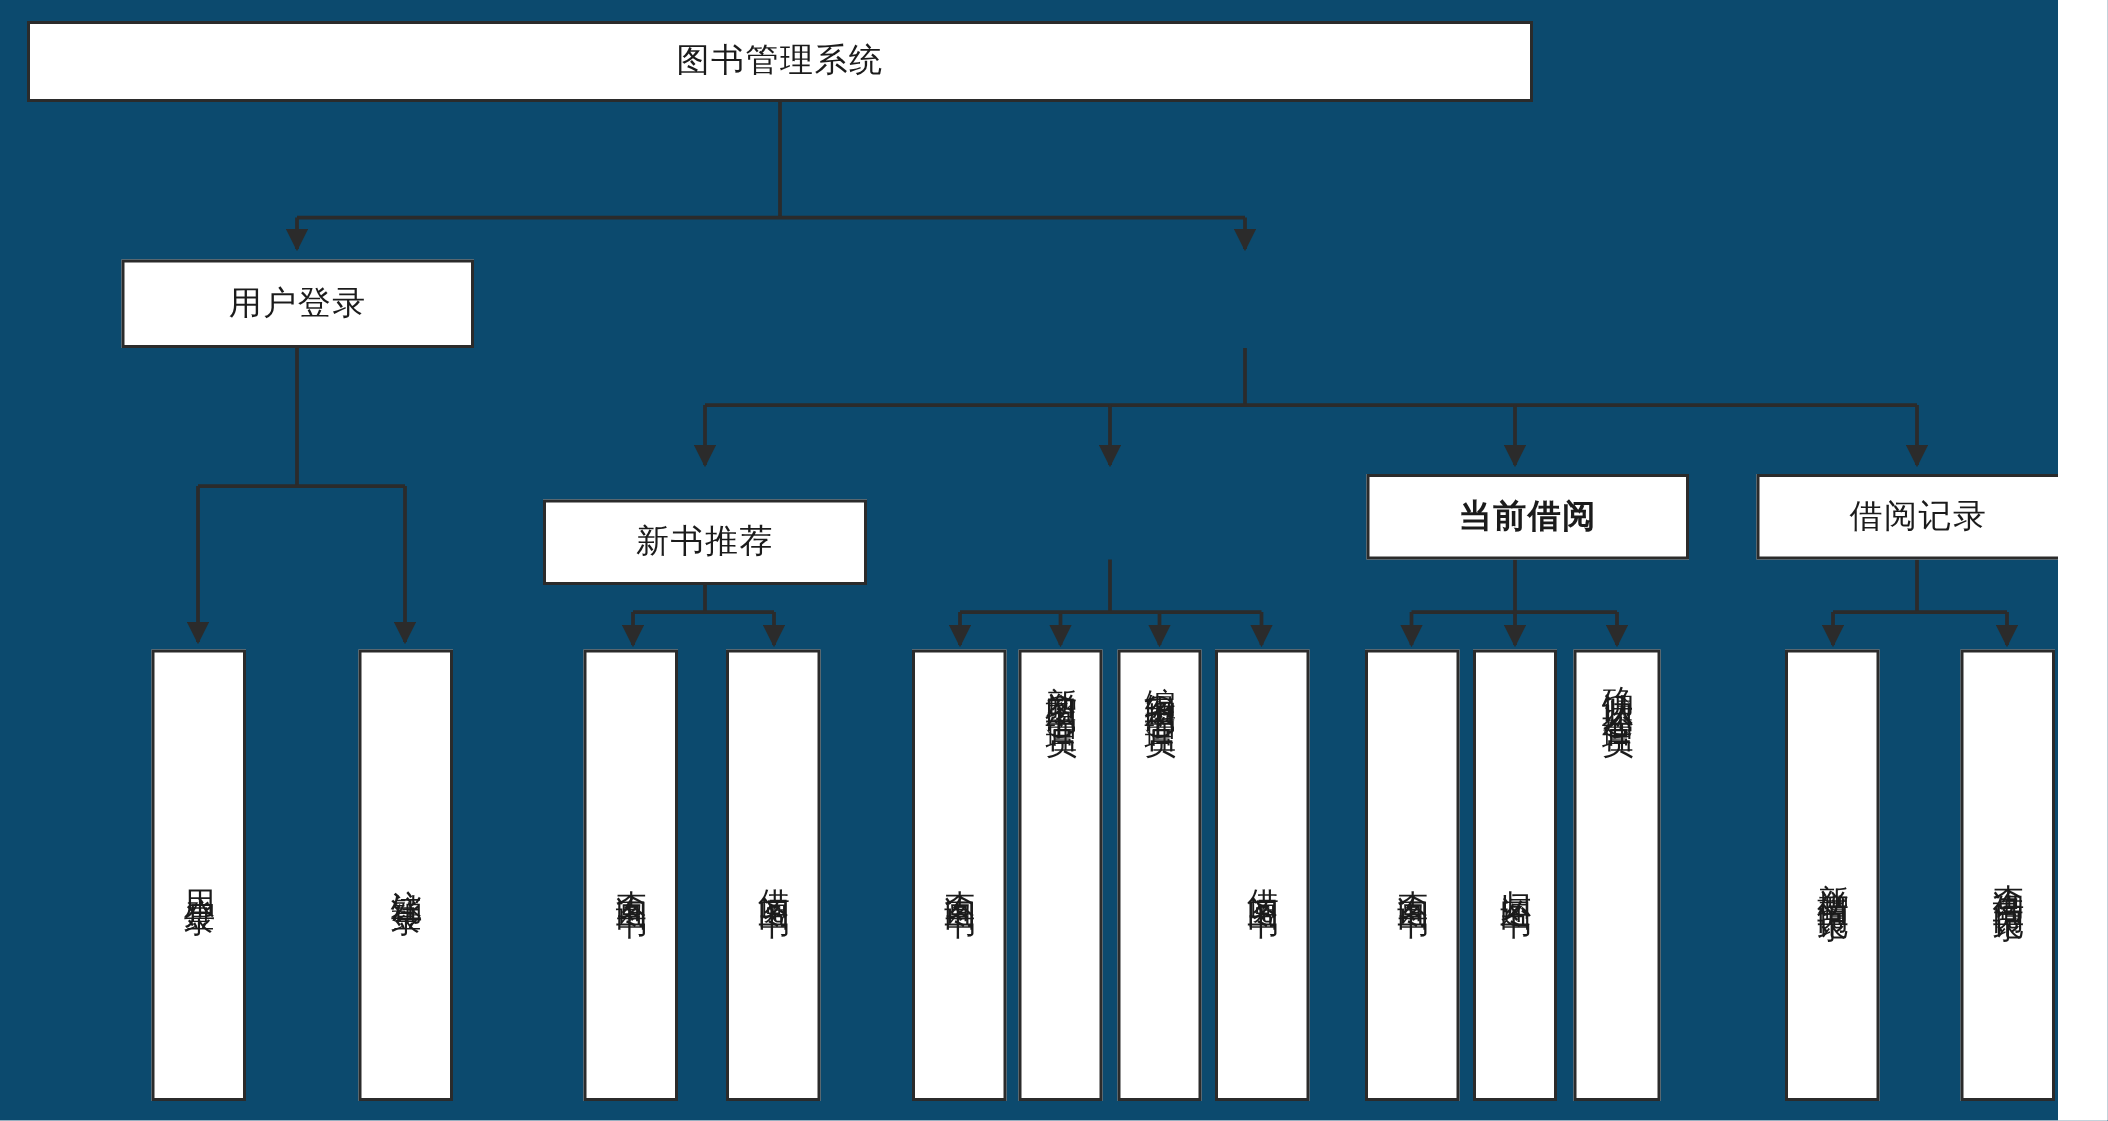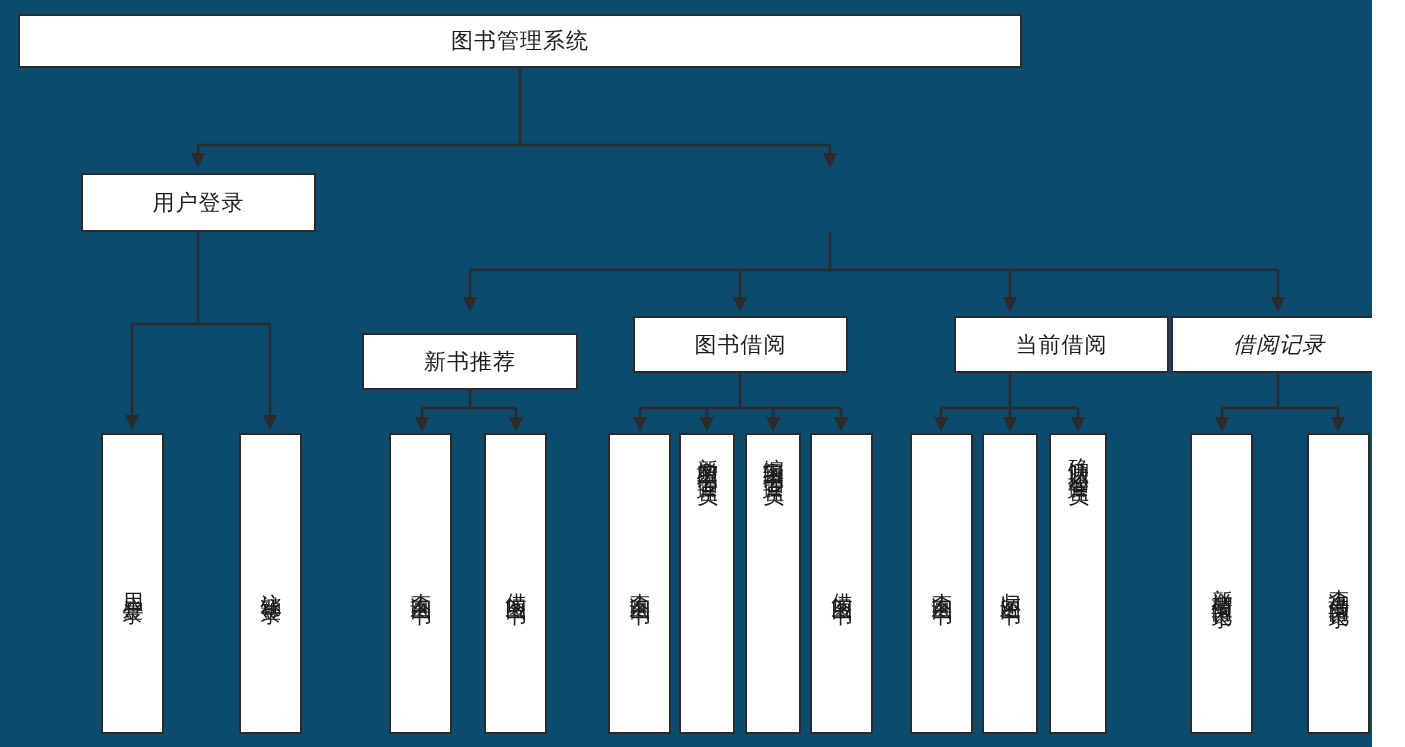--- a/index.html
+++ b/index.html
@@ -141,29 +141,26 @@
 
   <div class="node" style="left:81px; top:173px; width:235px; height:59px;">
     <span class="node-label">用户登录</span>
   </div>
 
 
   <div class="node" style="left:362px; top:333px; width:216px; height:57px;">
     <span class="node-label">新书推荐</span>
   </div>
 
-  <div class="node" style="left:633px; top:316px; width:215px; height:57px;">
-    <span class="node-label">图书借阅</span>
-  </div>
-
-  <div class="node" style="left:954px; top:316px; width:215px; height:57px;">
+
+  <div class="node" style="left:911px; top:316px; width:215px; height:57px;font-weight:bold;">
     <span class="node-label">当前借阅</span>
   </div>
 
-  <div class="node" style="left:1171px; top:316px; width:216px; height:57px;font-style:italic;">
+  <div class="node" style="left:1171px; top:316px; width:216px; height:57px;">
     <span class="node-label">借阅记录</span>
   </div>
 
   <div class="node leaf mid" style="left:101px; top:433px; width:63px; height:301px;">
     <span class="node-label">用户登录</span>
   </div>
 
   <div class="node leaf mid" style="left:239px; top:433px; width:63px; height:301px;">
     <span class="node-label">注销登录</span>
   </div>

